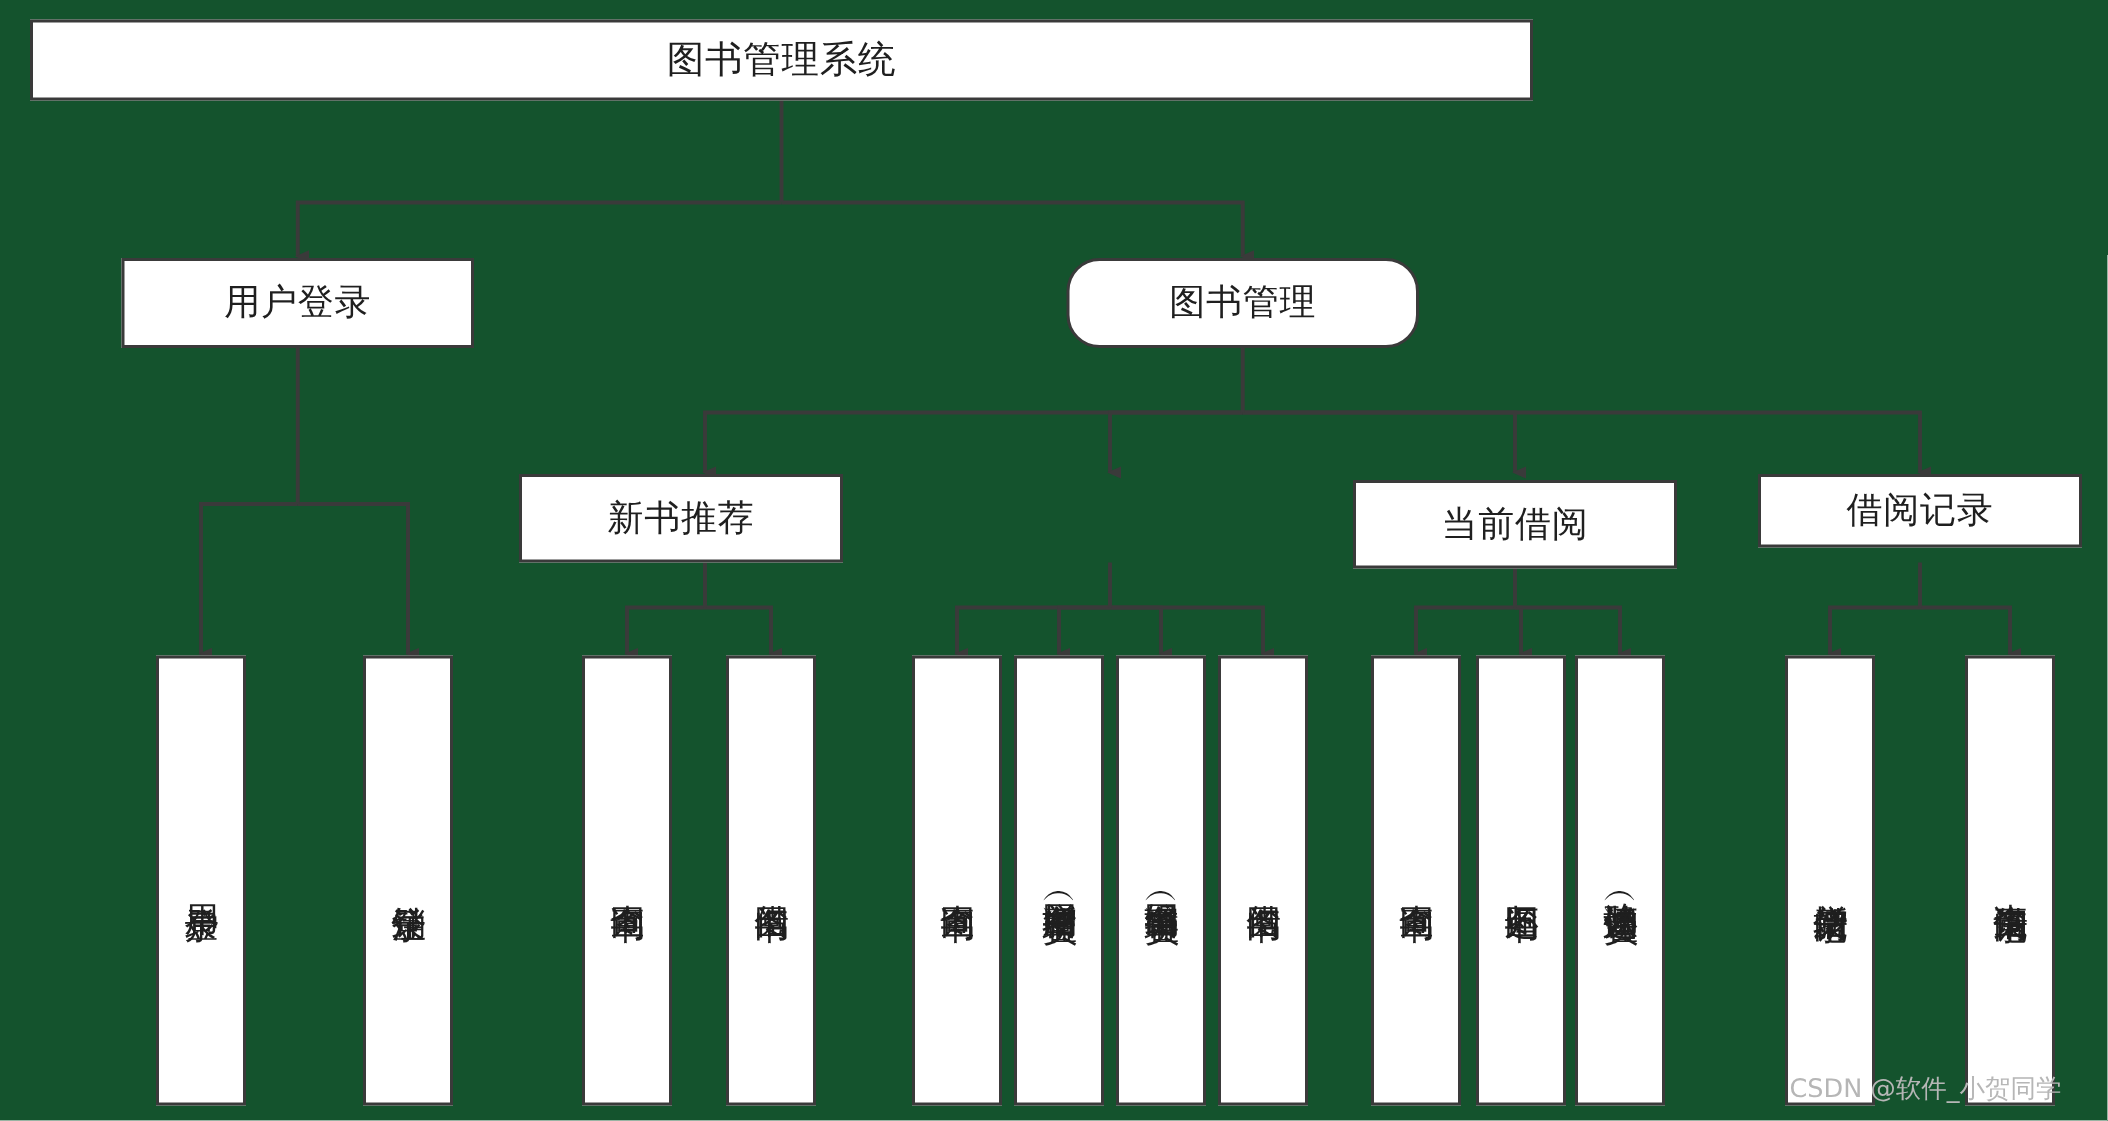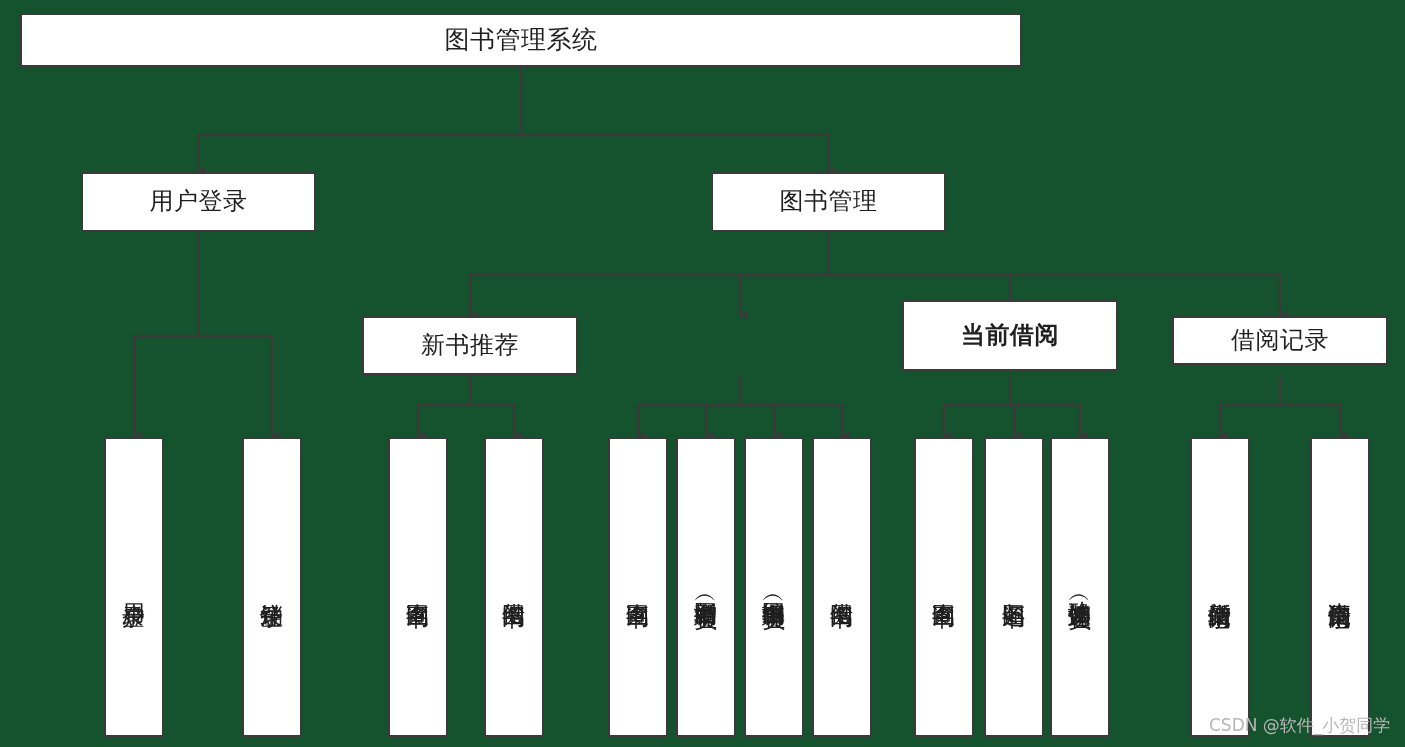--- a/index.html
+++ b/index.html
@@ -68,21 +68,20 @@
   }
   .watermark {
     position: absolute;
     left: 1193px;
     top: 714px;
     font-size: 17px;
     color: #b6b6b6;
     white-space: nowrap;
     z-index: 5;
     font-family: "DejaVu Sans", "Liberation Sans", sans-serif;
-    padding-left: 16px;
   }
 </style>
 </head>
 <body>
 
 <div id="canvas">
 
   <svg id="edges" viewBox="0 0 1405 747" width="1405" height="747" xmlns="http://www.w3.org/2000/svg">
     <defs>
       <marker id="arrowhead" markerWidth="10" markerHeight="10" refX="4.2" refY="7.6" orient="auto" markerUnits="userSpaceOnUse">
@@ -119,28 +118,28 @@
       </g>
   </svg>
 
   <div class="node root horiz" style="left: 20px; top: 13px; width: 1002px; height: 54px;">
     <span class="label">图书管理系统</span>
   </div>
 
   <div class="node horiz" style="left: 81px; top: 172px; width: 235px; height: 60px;">
     <span class="label">用户登录</span>
   </div>
-  <div class="node horiz" style="left: 711px; top: 172px; width: 235px; height: 60px;">
+  <div class="node horiz" style="left: 711px; top: 172px; width: 235px; height: 60px; border-radius: 22px;">
     <span class="label">图书管理</span>
   </div>
 
-  <div class="node horiz" style="left: 362px; top: 316px; width: 216px; height: 59px;">
+  <div class="node horiz" style="left: 346px; top: 316px; width: 216px; height: 59px;">
     <span class="label">新书推荐</span>
   </div>
-  <div class="node horiz" style="left: 902px; top: 300px; width: 216px; height: 71px; font-weight: bold;">
+  <div class="node horiz" style="left: 902px; top: 320px; width: 216px; height: 59px;">
     <span class="label">当前借阅</span>
   </div>
   <div class="node horiz" style="left: 1172px; top: 316px; width: 216px; height: 49px;">
     <span class="label">借阅记录</span>
   </div>
 
   <div class="node vert" style="left: 104px; top: 437px; width: 60px; height: 300px;">
     <span class="label">用户登录</span>
   </div>
   <div class="node vert" style="left: 242px; top: 437px; width: 60px; height: 300px;">

